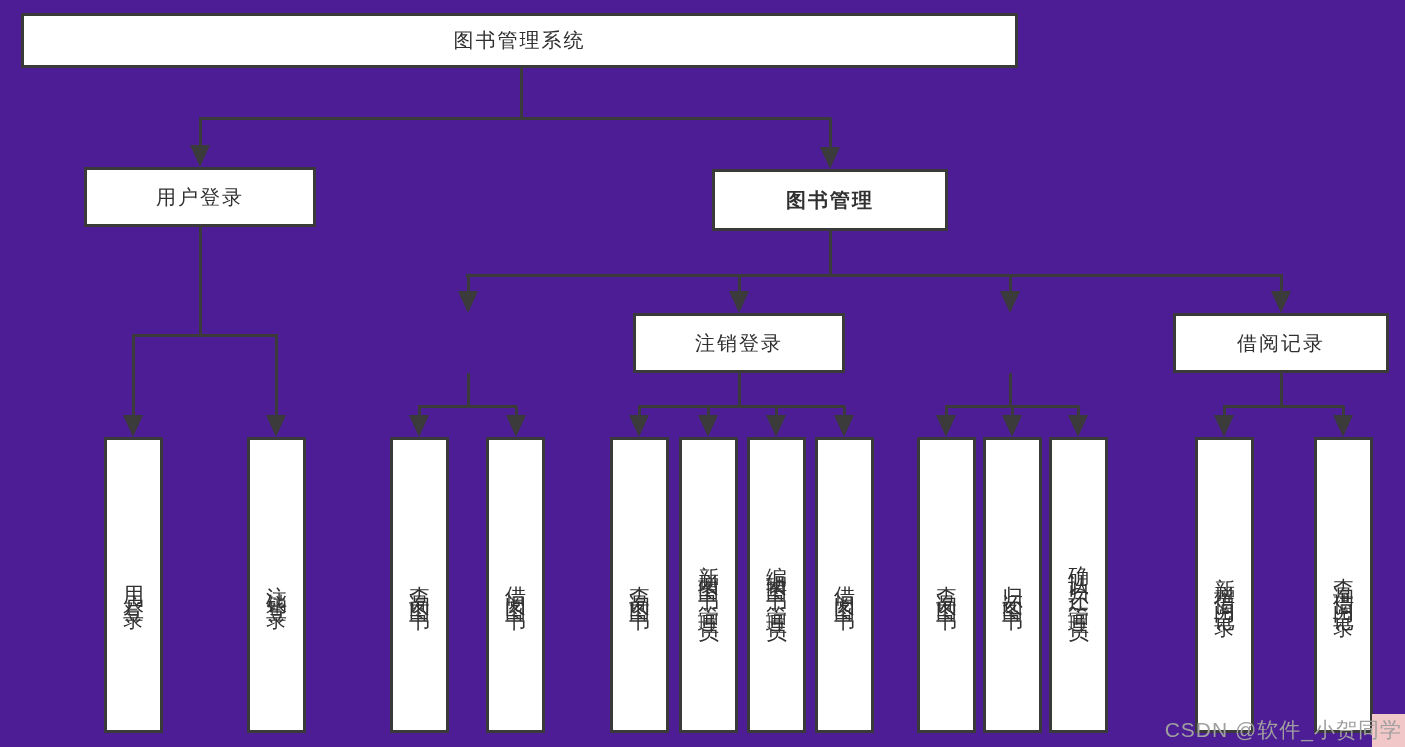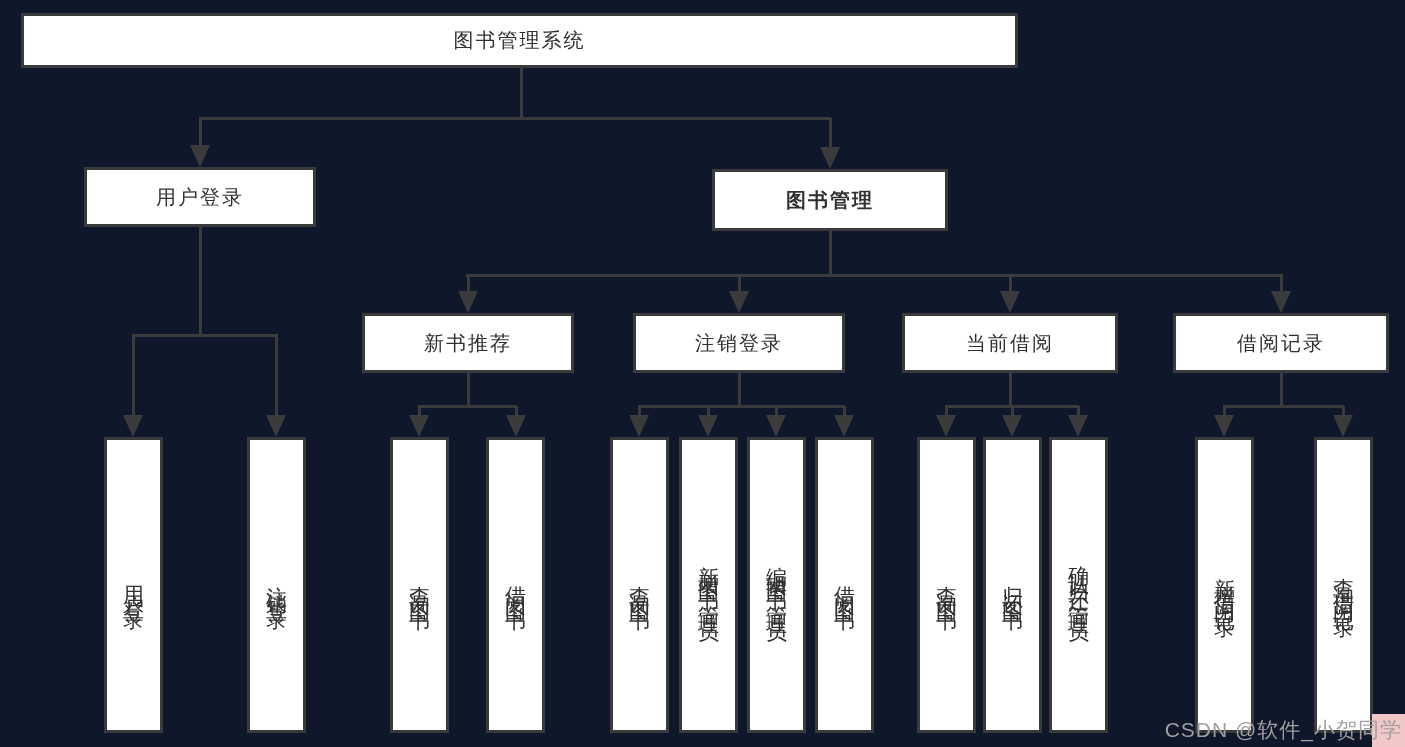--- a/index.html
+++ b/index.html
@@ -1,19 +1,19 @@
 <!DOCTYPE html>
 <html><head>
 <meta charset="utf-8">
 <style>
   html,body{margin:0;padding:0;background:#ffffff;}
   #canvas{
     position:relative;
     width:1405px;height:747px;
-    background:#0f172a;
+    background:#4c1d95;
     overflow:hidden;
     font-family:"Liberation Sans","DejaVu Sans",sans-serif;
   }
   .box{
     position:absolute;
     background:#ffffff;
     border:3px solid #3a3a3a;
     display:flex;
     align-items:center;
     justify-content:center;
@@ -57,23 +57,21 @@
 </head>
 <body>
 
 <div id="canvas">
 
   <div class="box" style="left:21px;top:13px;width:997px;height:55px;">图书管理系统</div>
 
   <div class="box" style="left:84px;top:167px;width:232px;height:60px;">用户登录</div>
   <div class="box" style="left:712px;top:169px;width:236px;height:62px;font-weight:bold;">图书管理</div>
 
-  <div class="box" style="left:362px;top:313px;width:212px;height:60px;">新书推荐</div>
   <div class="box" style="left:633px;top:313px;width:212px;height:60px;">注销登录</div>
-  <div class="box" style="left:902px;top:313px;width:216px;height:60px;">当前借阅</div>
   <div class="box" style="left:1173px;top:313px;width:216px;height:60px;">借阅记录</div>
 
   <div class="box leaf" style="left:104px;top:437px;width:59px;height:296px;">用户登录</div>
   <div class="box leaf" style="left:247px;top:437px;width:59px;height:296px;">注销登录</div>
 
   <div class="box leaf" style="left:390px;top:437px;width:59px;height:296px;">查询图书</div>
   <div class="box leaf" style="left:486px;top:437px;width:59px;height:296px;">借阅图书</div>
 
   <div class="box leaf" style="left:610px;top:437px;width:59px;height:296px;">查询图书</div>
   <div class="box leaf" style="left:679px;top:437px;width:59px;height:296px;">新增图书（管理员）</div>

